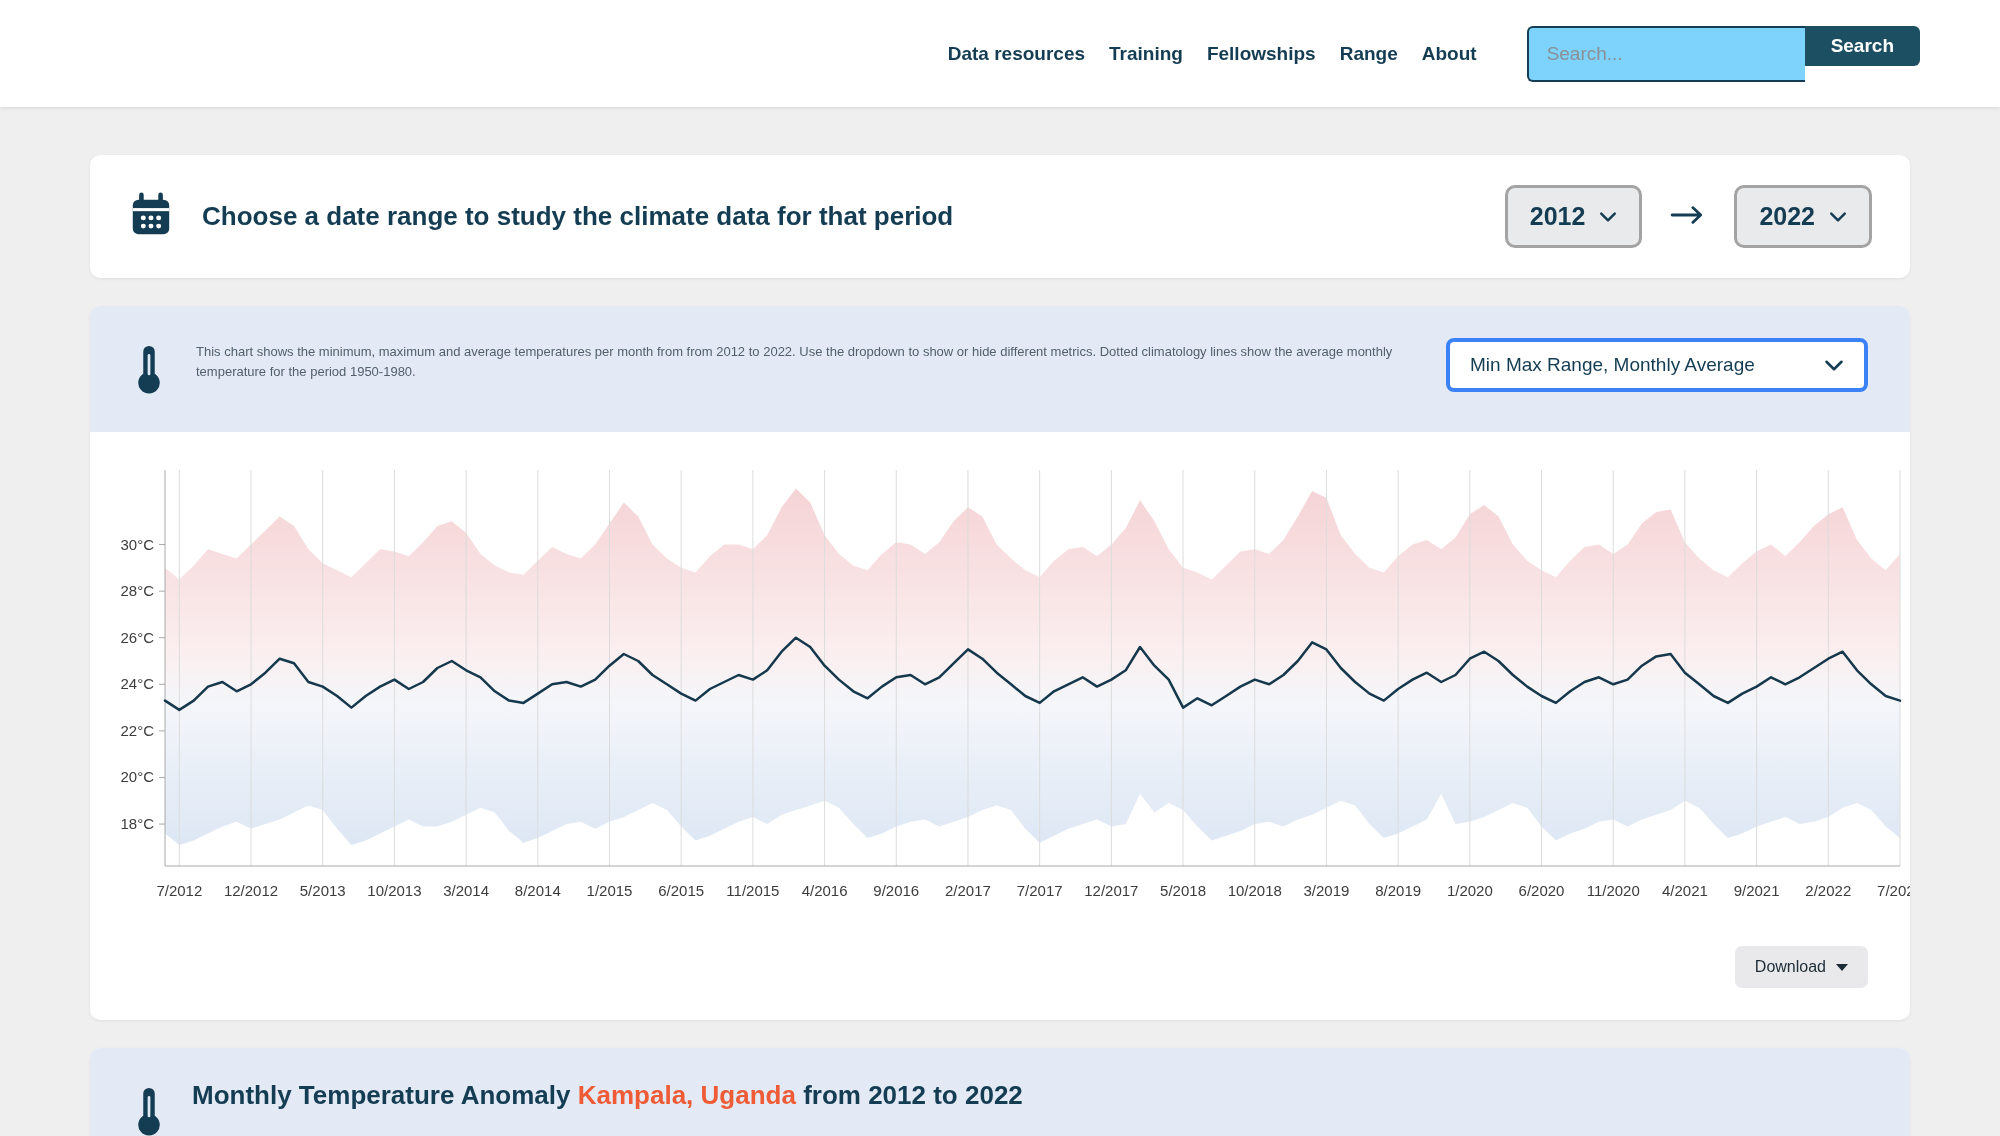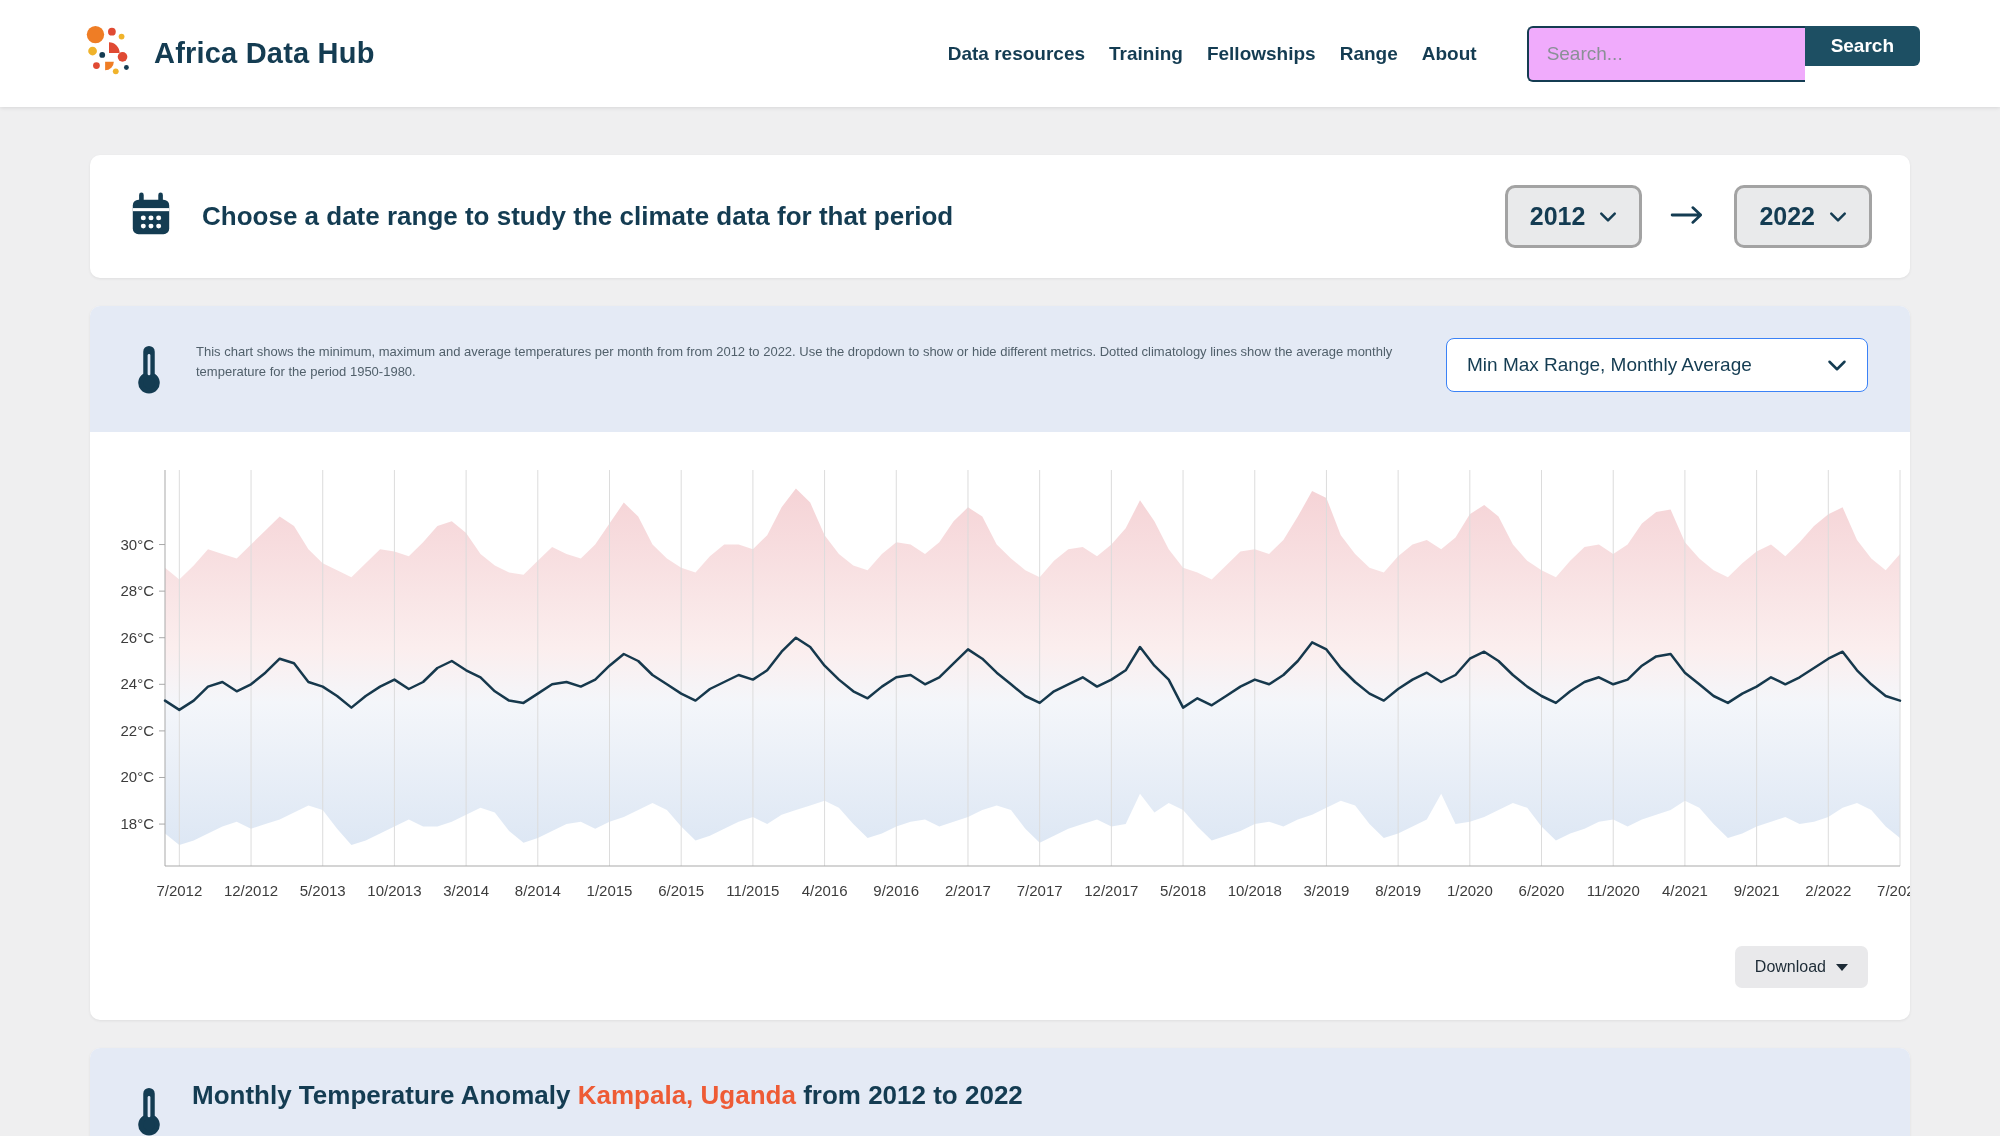--- a/index.html
+++ b/index.html
@@ -21,21 +21,21 @@
   
   .site-header{background:#fff;box-shadow:0 1px 4px rgba(0,0,0,.10);}
   .header-inner{width:1840px;margin:0 auto;height:107px;display:flex;align-items:center;}
   .brand{display:flex;align-items:center;gap:16px;cursor:pointer;}
   .brand-text{font-size:29px;font-weight:bold;letter-spacing:.2px;}
   .main-nav{margin-left:auto;display:flex;gap:24px;align-items:center;}
   .main-nav a{color:var(--navy);font-weight:bold;font-size:19px;text-decoration:none;cursor:pointer;white-space:nowrap;}
   .search-box{display:flex;margin-left:50px;align-items:stretch;}
   .search-box input{
     width:278px;height:56px;border:2px solid var(--navy);border-right:none;
-    border-radius:6px 0 0 6px;padding:0 18px;font-size:19px;font-family:inherit;color:#333;background:#f0abfc;outline:none;
+    border-radius:6px 0 0 6px;padding:0 18px;font-size:19px;font-family:inherit;color:#333;background:#7dd3fc;outline:none;
   }
   .search-box input::placeholder{color:#8a9096;}
   .search-box button{
     height:40px;padding:0 26px;background:var(--teal);color:#fff;border:none;
     border-radius:0 6px 6px 0;font-size:19px;font-weight:bold;font-family:inherit;cursor:pointer;
   }
   
   .container{width:1820px;margin:0 auto;padding-bottom:80px;}
   
   .date-card{
@@ -53,55 +53,37 @@
   .chart-card{
     margin-top:28px;background:#fff;border-radius:10px;box-shadow:0 1px 3px rgba(0,0,0,.07);overflow:hidden;
   }
   .card-head{background:var(--headbg);display:flex;align-items:flex-start;gap:28px;padding:32px 42px 30px 44px;}
   .thermo{flex:0 0 auto;margin-top:2px;}
   .head-text h3{margin:0 0 10px;font-size:26px;font-weight:bold;}
   .head-text .loc{color:var(--orange);}
   .head-text p{margin:4px;font-size:13px;line-height:1.5;color:#51606b;max-width:1215px;}
   .metric-select{
     margin-left:auto;flex:0 0 auto;display:flex;align-items:center;justify-content:space-between;
-    width:422px;height:54px;background:#fff;border:1px solid #3b82f6;border-radius:8px;
+    width:422px;height:54px;background:#fff;border:4px solid #3b82f6;border-radius:8px;
     padding:0 20px;font-size:19px;color:var(--navy);font-family:inherit;cursor:pointer;text-align:left;gap:36px;
   }
   .chart-area{padding:26px 0 0;}
   #temp-chart{display:block;width:100%;}
   .card-foot{display:flex;justify-content:flex-end;padding:18px 42px 32px;}
   .download-btn{
     display:flex;align-items:center;gap:10px;background:var(--graybtn);border:none;border-radius:7px;
     padding:12px 20px;font-size:16px;color:#1d2b36;font-family:inherit;cursor:pointer;
   }
   .caret{width:0;height:0;border-left:6px solid transparent;border-right:6px solid transparent;border-top:7px solid #1d2b36;display:inline-block;}
 </style>
 </head>
 <body>
 
 <header class="site-header">
   <div class="header-inner">
-    <div class="brand">
-      <span>
-        <svg width="58" height="58" viewBox="0 0 60 60" aria-hidden="true">
-          <circle cx="16" cy="12" r="9" fill="#ef7d25"></circle>
-          <circle cx="33" cy="9" r="4" fill="#e04a33"></circle>
-          <circle cx="43" cy="14" r="3" fill="#f0b32b"></circle>
-          <path d="M30 20 a11 11 0 0 1 11 11 h-11 z" fill="#e04a33"></path>
-          <circle cx="13" cy="29" r="4.5" fill="#f0b32b"></circle>
-          <circle cx="23" cy="33" r="3" fill="#143c52"></circle>
-          <path d="M35 40 a9 9 0 0 1 -9 9 v-9 z" fill="#ef7d25"></path>
-          <circle cx="44" cy="35" r="5" fill="#e04a33"></circle>
-          <circle cx="17" cy="44" r="3.5" fill="#e04a33"></circle>
-          <circle cx="37" cy="50" r="3" fill="#f0b32b"></circle>
-          <circle cx="48" cy="46" r="2.5" fill="#143c52"></circle>
-        </svg>
-      </span>
-      <span class="brand-text">Africa Data Hub</span>
-    </div>
     <nav class="main-nav">
       <a>Data resources</a>
       <a>Training</a>
       <a>Fellowships</a>
       <a>Range</a>
       <a>About</a>
     </nav>
     <div class="search-box">
       <input placeholder="Search..." style="">
       <button>Search</button>

